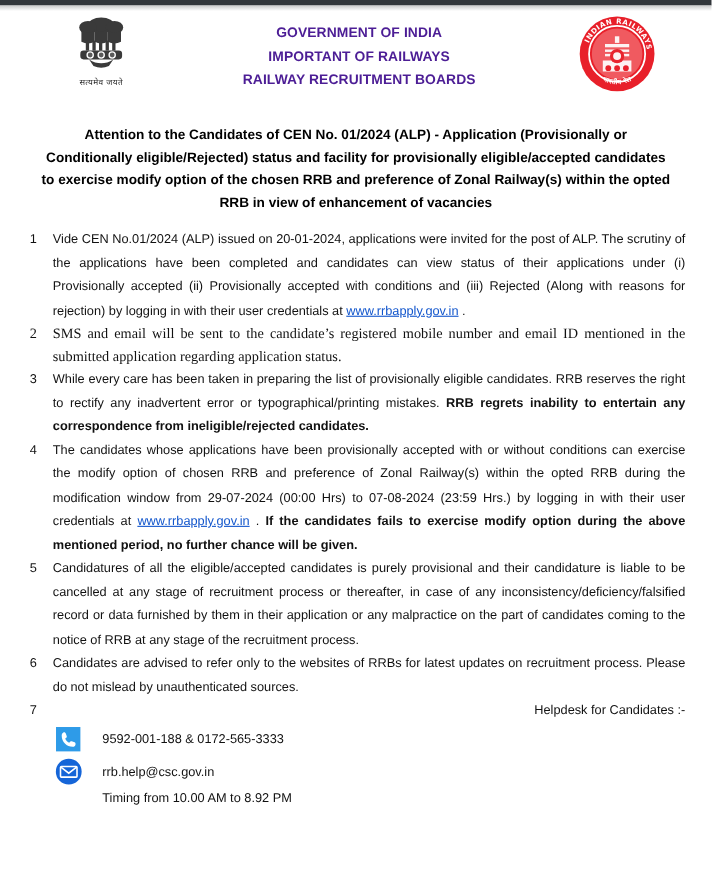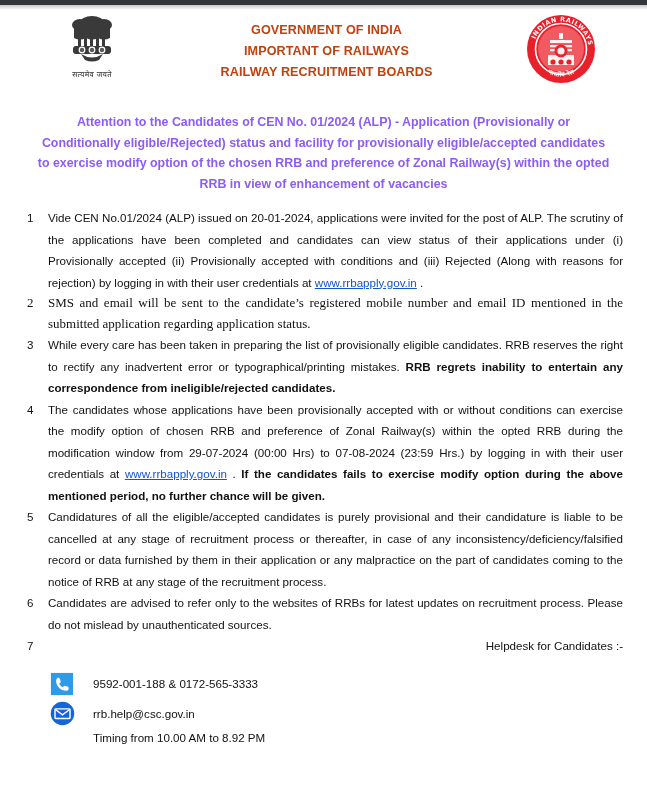--- a/index.html
+++ b/index.html
@@ -61,21 +61,21 @@
   .org-block {
     flex: 1 1 auto;
     text-align: center;
     padding-top: 6px;
   }
   .org-line {
     font-size: 12.6px;
     font-weight: bold;
     letter-spacing: .1px;
     line-height: 21px;
-    color: #c2410c;
+    color: #4c1d95;
   }
 
   .notice-heading {
     text-align: center;
     font-size: 14px;
     font-weight: bold;
     margin-top: 9px;
     margin-bottom: 0;
   }
   .notice-heading span {
@@ -83,21 +83,21 @@
     padding-bottom: 1px;
   }
 
   
   .title {
     margin: 20px 18px 0 18px;
     text-align: center;
     font-size: 12.4px;
     font-weight: bold;
     line-height: 20.5px;
-    color: #8b5cf6;
+    color: #000000;
   }
 
   
   .list {
     margin-top: 13px;
   }
   .item {
     display: flex;
     align-items: flex-start;
     margin-bottom: 0px;
@@ -127,21 +127,21 @@
     line-height: 20.5px;
   }
   .item.nojustify .body { text-align: right; }
   b, .bold { font-weight: bold; }
   a.link {
     color: #1155cc;
     text-decoration: underline;
   }
 
   
-  .helpdesk-rows { margin-top: 14px; }
+  .helpdesk-rows { margin-top: 2px; }
   .hd-row {
     display: flex;
     align-items: center;
     margin-bottom: 4px;
   }
   .hd-icon {
     width: 26px;
     height: 26px;
     flex: 0 0 26px;
     margin-left: 31px;

